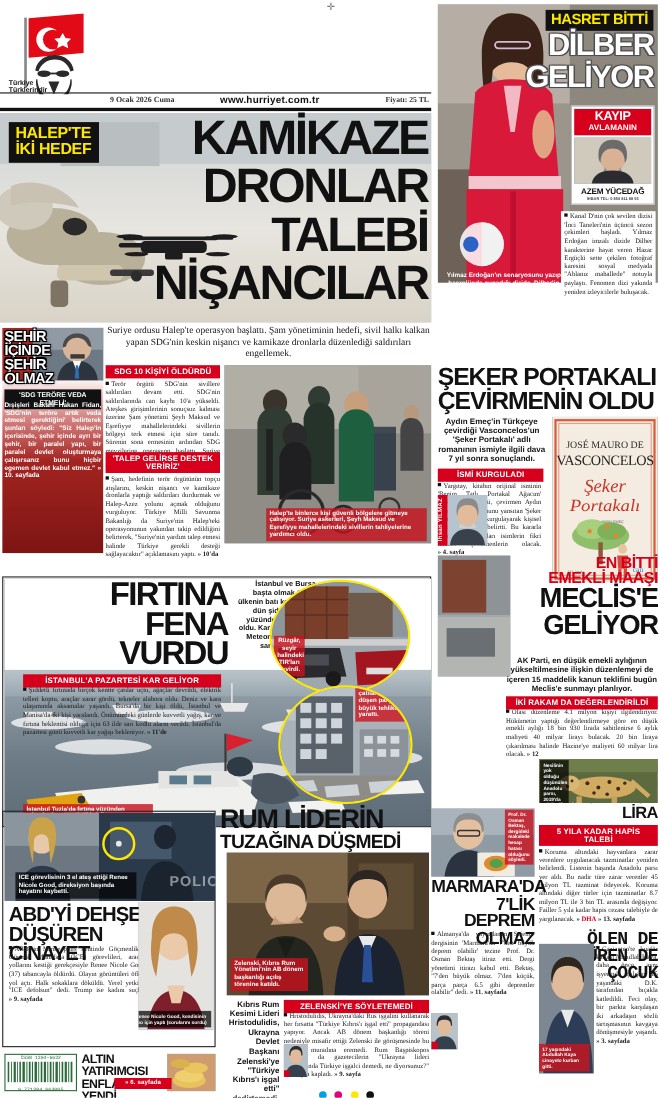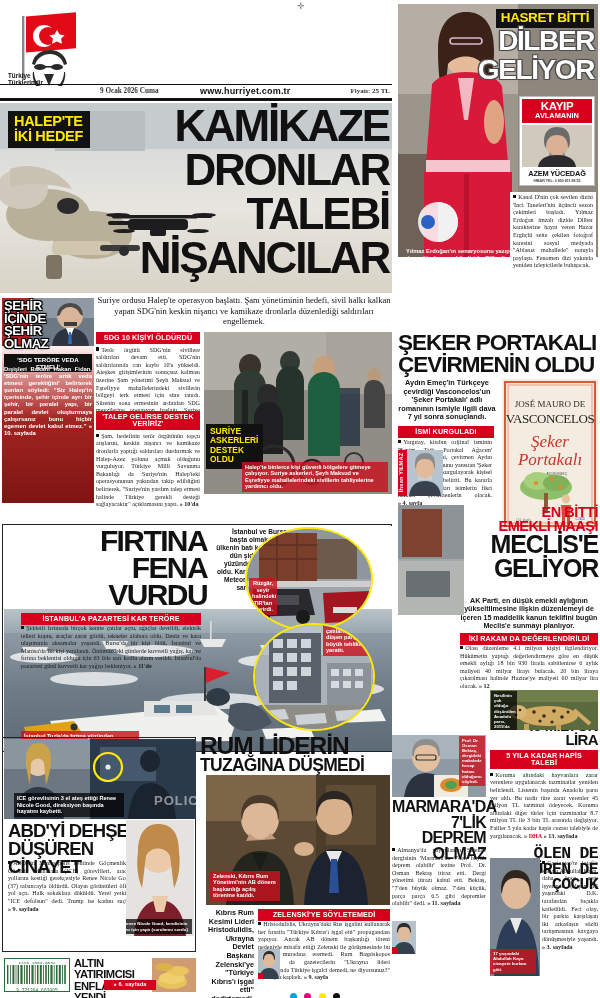--- a/index.html
+++ b/index.html
@@ -377,26 +377,20 @@
 
         <ellipse cx="64" cy="64" rx="11" ry="12" fill="#2a2a2a"></ellipse>
         <path d="M50 84 C52 74 58 70 64 70 C72 70 78 75 79 86 L79 122 L50 122 Z" fill="#1f1f22"></path>
         <circle cx="70" cy="134" r="20" fill="none" stroke="#2a2a2a" stroke-width="3"></circle>
         <circle cx="108" cy="140" r="12" fill="none" stroke="#2a2a2a" stroke-width="2.5"></circle>
         <circle cx="150" cy="130" r="9" fill="none" stroke="#333" stroke-width="2"></circle>
         <ellipse cx="170" cy="44" rx="7" ry="8" fill="#b79a7e"></ellipse>
         <path d="M160 58 C161 50 165 48 170 48 C175 48 180 51 181 60 L181 96 L160 96 Z" fill="#444"></path>
       </g>
     </svg>
-    <div class="syr-cap-box">
-      <span>SURİYE</span>
-      <span>ASKERLERİ</span>
-      <span>DESTEK</span>
-      <span>OLDU</span>
-    </div>
     <div class="cap cap-red" style="left:38px; bottom:2px; width:146px;">Halep'te binlerce kişi güvenli bölgelere gitmeye çalışıyor. Suriye askerleri, Şeyh Maksud ve Eşrefiyye mahallelerindeki sivillerin tahliyelerine yardımcı oldu.</div>
   </div>
 
   <div class="tr">
     <div class="tr-photo photo">
       <svg width="200" height="253" viewBox="0 0 200 253" preserveAspectRatio="none">
         <rect width="200" height="253" fill="#9c958c"></rect>
         <rect x="0" y="0" width="200" height="90" fill="#b6aea4"></rect>
         <rect x="120" y="0" width="80" height="253" fill="#8e877e"></rect>
         <rect x="0" y="150" width="40" height="103" fill="#6e6158"></rect>
@@ -562,21 +556,21 @@
           <ellipse cx="214" cy="88" rx="12" ry="9" fill="#2f3b44"></ellipse>
         </g>
         <g fill="#f2f2f0">
           <path d="M280 92 L330 88 L336 98 L284 102 Z"></path>
           <path d="M330 104 L376 100 L382 112 L334 114 Z"></path>
           <path d="M258 120 L306 118 L310 128 L262 130 Z"></path>
         </g>
       </svg>
     </div>
 
-    <div class="ribbon st-kick">İSTANBUL'A PAZARTESİ KAR TERÖRE</div>
+    <div class="ribbon st-kick">İSTANBUL'A PAZARTESİ KAR GELİYOR</div>
     <div class="st-body body-txt">
       <span class="sq"></span><span>Şiddetli fırtınada birçok kentte çatılar uçtu, ağaçlar devrildi, elektrik telleri koptu, araçlar zarar gördü, tekneler alabora oldu. Deniz ve kara ulaşımında aksamalar yaşandı. Bursa'da bir kişi öldü, İstanbul ve Manisa'da iki kişi yaralandı. Önümüzdeki günlerde kuvvetli yağış, kar ve fırtına beklentisi olduğu için 63 ilde sarı kodlu alarm verildi. İstanbul'da pazartesi günü kuvvetli kar yağışı bekleniyor.</span>
       <span class="arrow page-ref">» <span>11'de</span></span>
     </div>
 
     <div class="bubble" style="left:242px; top:2px; width:128px; height:104px;">
       <svg width="124" height="100" viewBox="0 0 124 100" preserveAspectRatio="none">
         <rect width="124" height="100" fill="#9da7ad"></rect>
         <rect x="0" y="0" width="124" height="50" fill="#8d979d"></rect>
         <rect x="12" y="4" width="58" height="48" fill="#7a3f2a"></rect>

